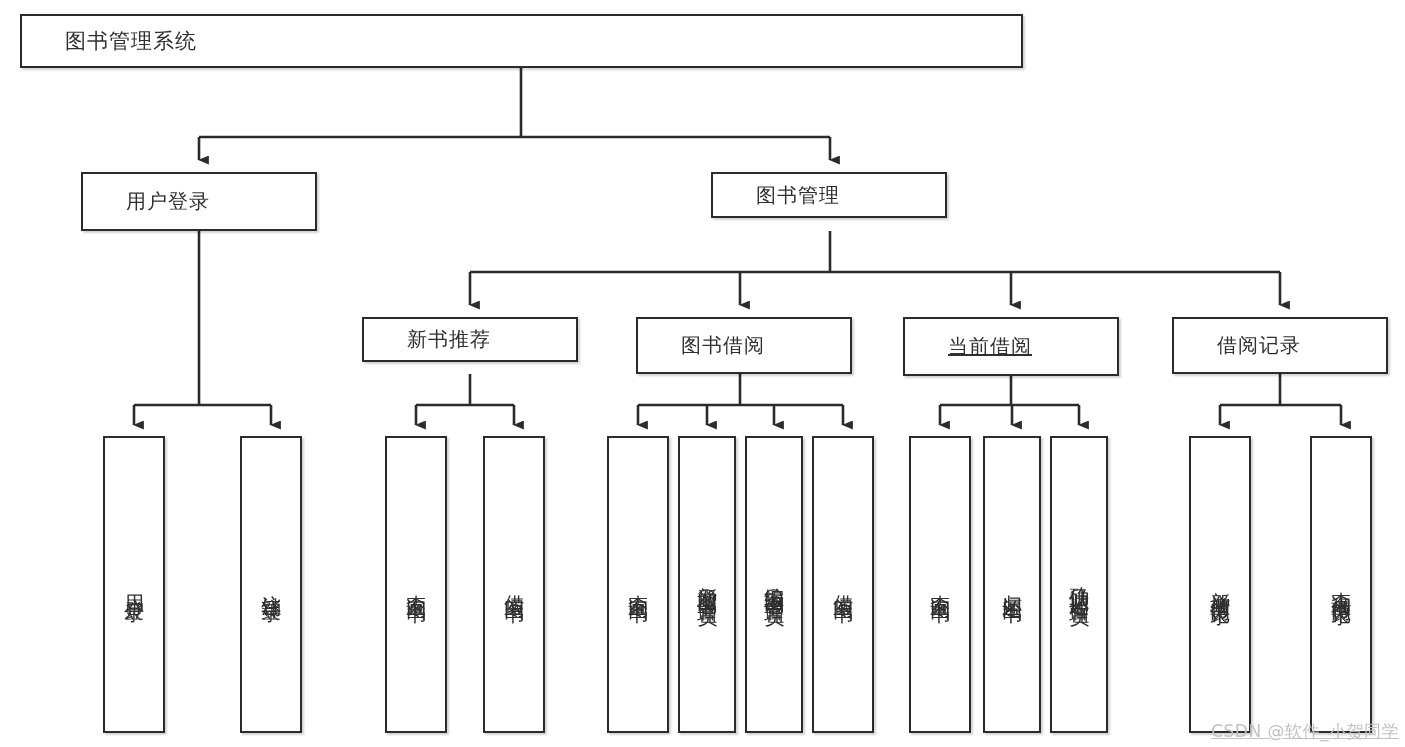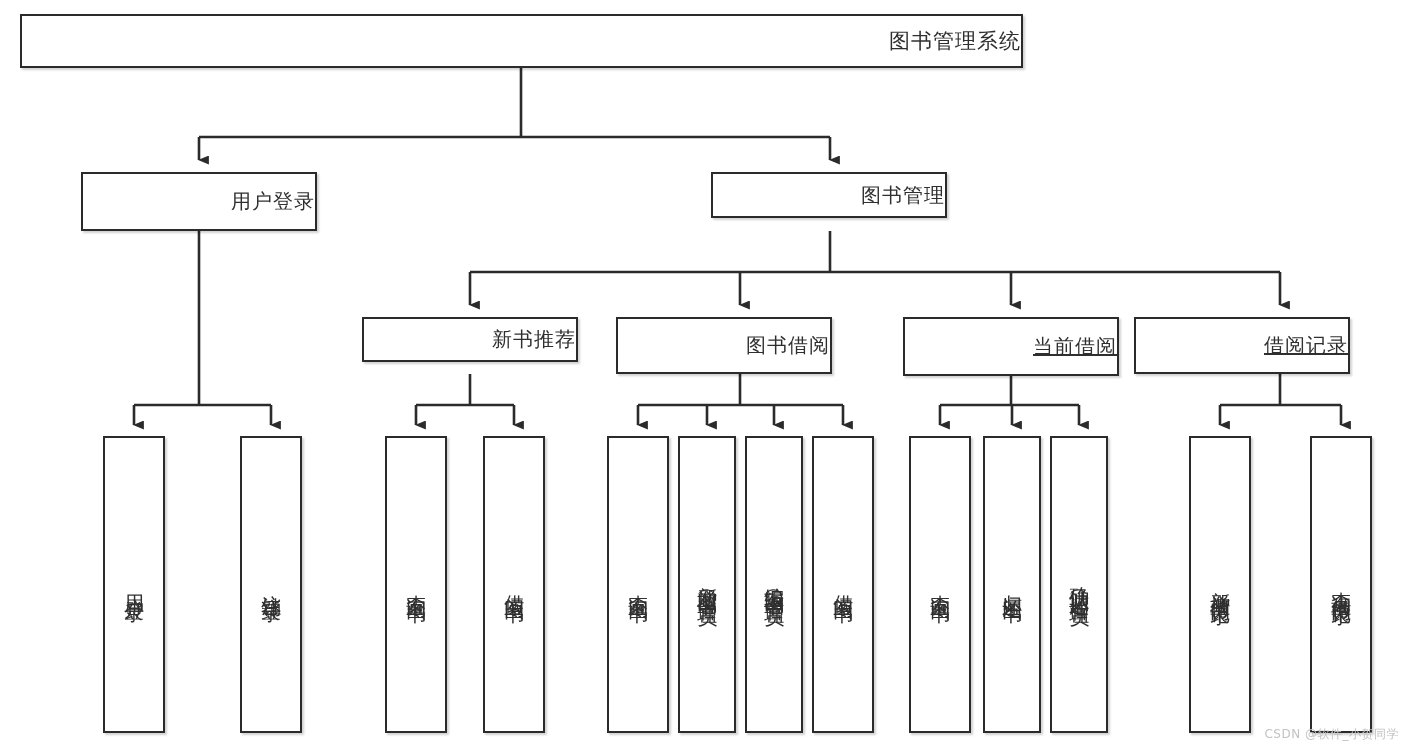--- a/index.html
+++ b/index.html
@@ -24,23 +24,24 @@
     pointer-events: none;
   }
   .node {
     position: absolute;
     box-sizing: border-box;
     border: 2px solid #2b2b2b;
     background: #ffffff;
     box-shadow: 2px 2px 2px rgba(0,0,0,0.18);
     display: flex;
     align-items: center;
-    justify-content: flex-end;
+    justify-content: flex-start;
     color: #2f2f2f;
     letter-spacing: 1px;
+    padding-left: 43px;
   }
   .node.root {
     font-size: 21px;
   }
   .node.lvl2 {
     font-size: 20px;
   }
   .node.lvl3 {
     font-size: 20px;
   }
@@ -58,24 +59,25 @@
     writing-mode: vertical-rl;
     text-orientation: upright;
     display: block;
     white-space: normal;
     max-height: 100%;
   }
   .watermark {
     position: absolute;
     right: 6px;
     bottom: 4px;
-    font-size: 12px;
+    font-size: 17px;
     color: #c2c2c2;
     letter-spacing: 0.5px;
     white-space: nowrap;
+    text-decoration: underline;
   }
 </style>
 </head>
 <body>
 
 <div id="canvas">
 
   <svg id="wires" viewBox="0 0 1405 747">
     <defs>
       <marker id="arrow" viewBox="0 0 10 12" refX="5" refY="11" markerWidth="9" markerHeight="11" orient="auto-start-reverse" markerUnits="userSpaceOnUse">
@@ -133,27 +135,27 @@
       </div>
       <div class="node lvl2" style="left: 81px; top: 172px; width: 236px; height: 59px;">
         <span>用户登录</span>
       </div>
       <div class="node lvl2" style="left: 711px; top: 172px; width: 236px; height: 46px;">
         <span>图书管理</span>
       </div>
       <div class="node lvl3" style="left: 362px; top: 317px; width: 216px; height: 45px;">
         <span>新书推荐</span>
       </div>
-      <div class="node lvl3" style="left: 616px; top: 317px; width: 216px; height: 57px;">
+      <div class="node lvl3" style="left: 636px; top: 317px; width: 216px; height: 57px;">
         <span>图书借阅</span>
       </div>
       <div class="node lvl3" style="left: 903px; top: 317px; width: 216px; height: 59px; text-decoration: underline;">
         <span>当前借阅</span>
       </div>
-      <div class="node lvl3" style="left: 1134px; top: 317px; width: 216px; height: 57px; text-decoration: underline;">
+      <div class="node lvl3" style="left: 1172px; top: 317px; width: 216px; height: 57px;">
         <span>借阅记录</span>
       </div>
       <div class="node leaf" style="left: 103px; top: 436px; width: 62px; height: 297px;">
         <span class="leaf-label">用户登录</span>
       </div>
       <div class="node leaf" style="left: 240px; top: 436px; width: 62px; height: 297px;">
         <span class="leaf-label">注销登录</span>
       </div>
       <div class="node leaf" style="left: 385px; top: 436px; width: 62px; height: 297px;">
         <span class="leaf-label">查询图书</span>

